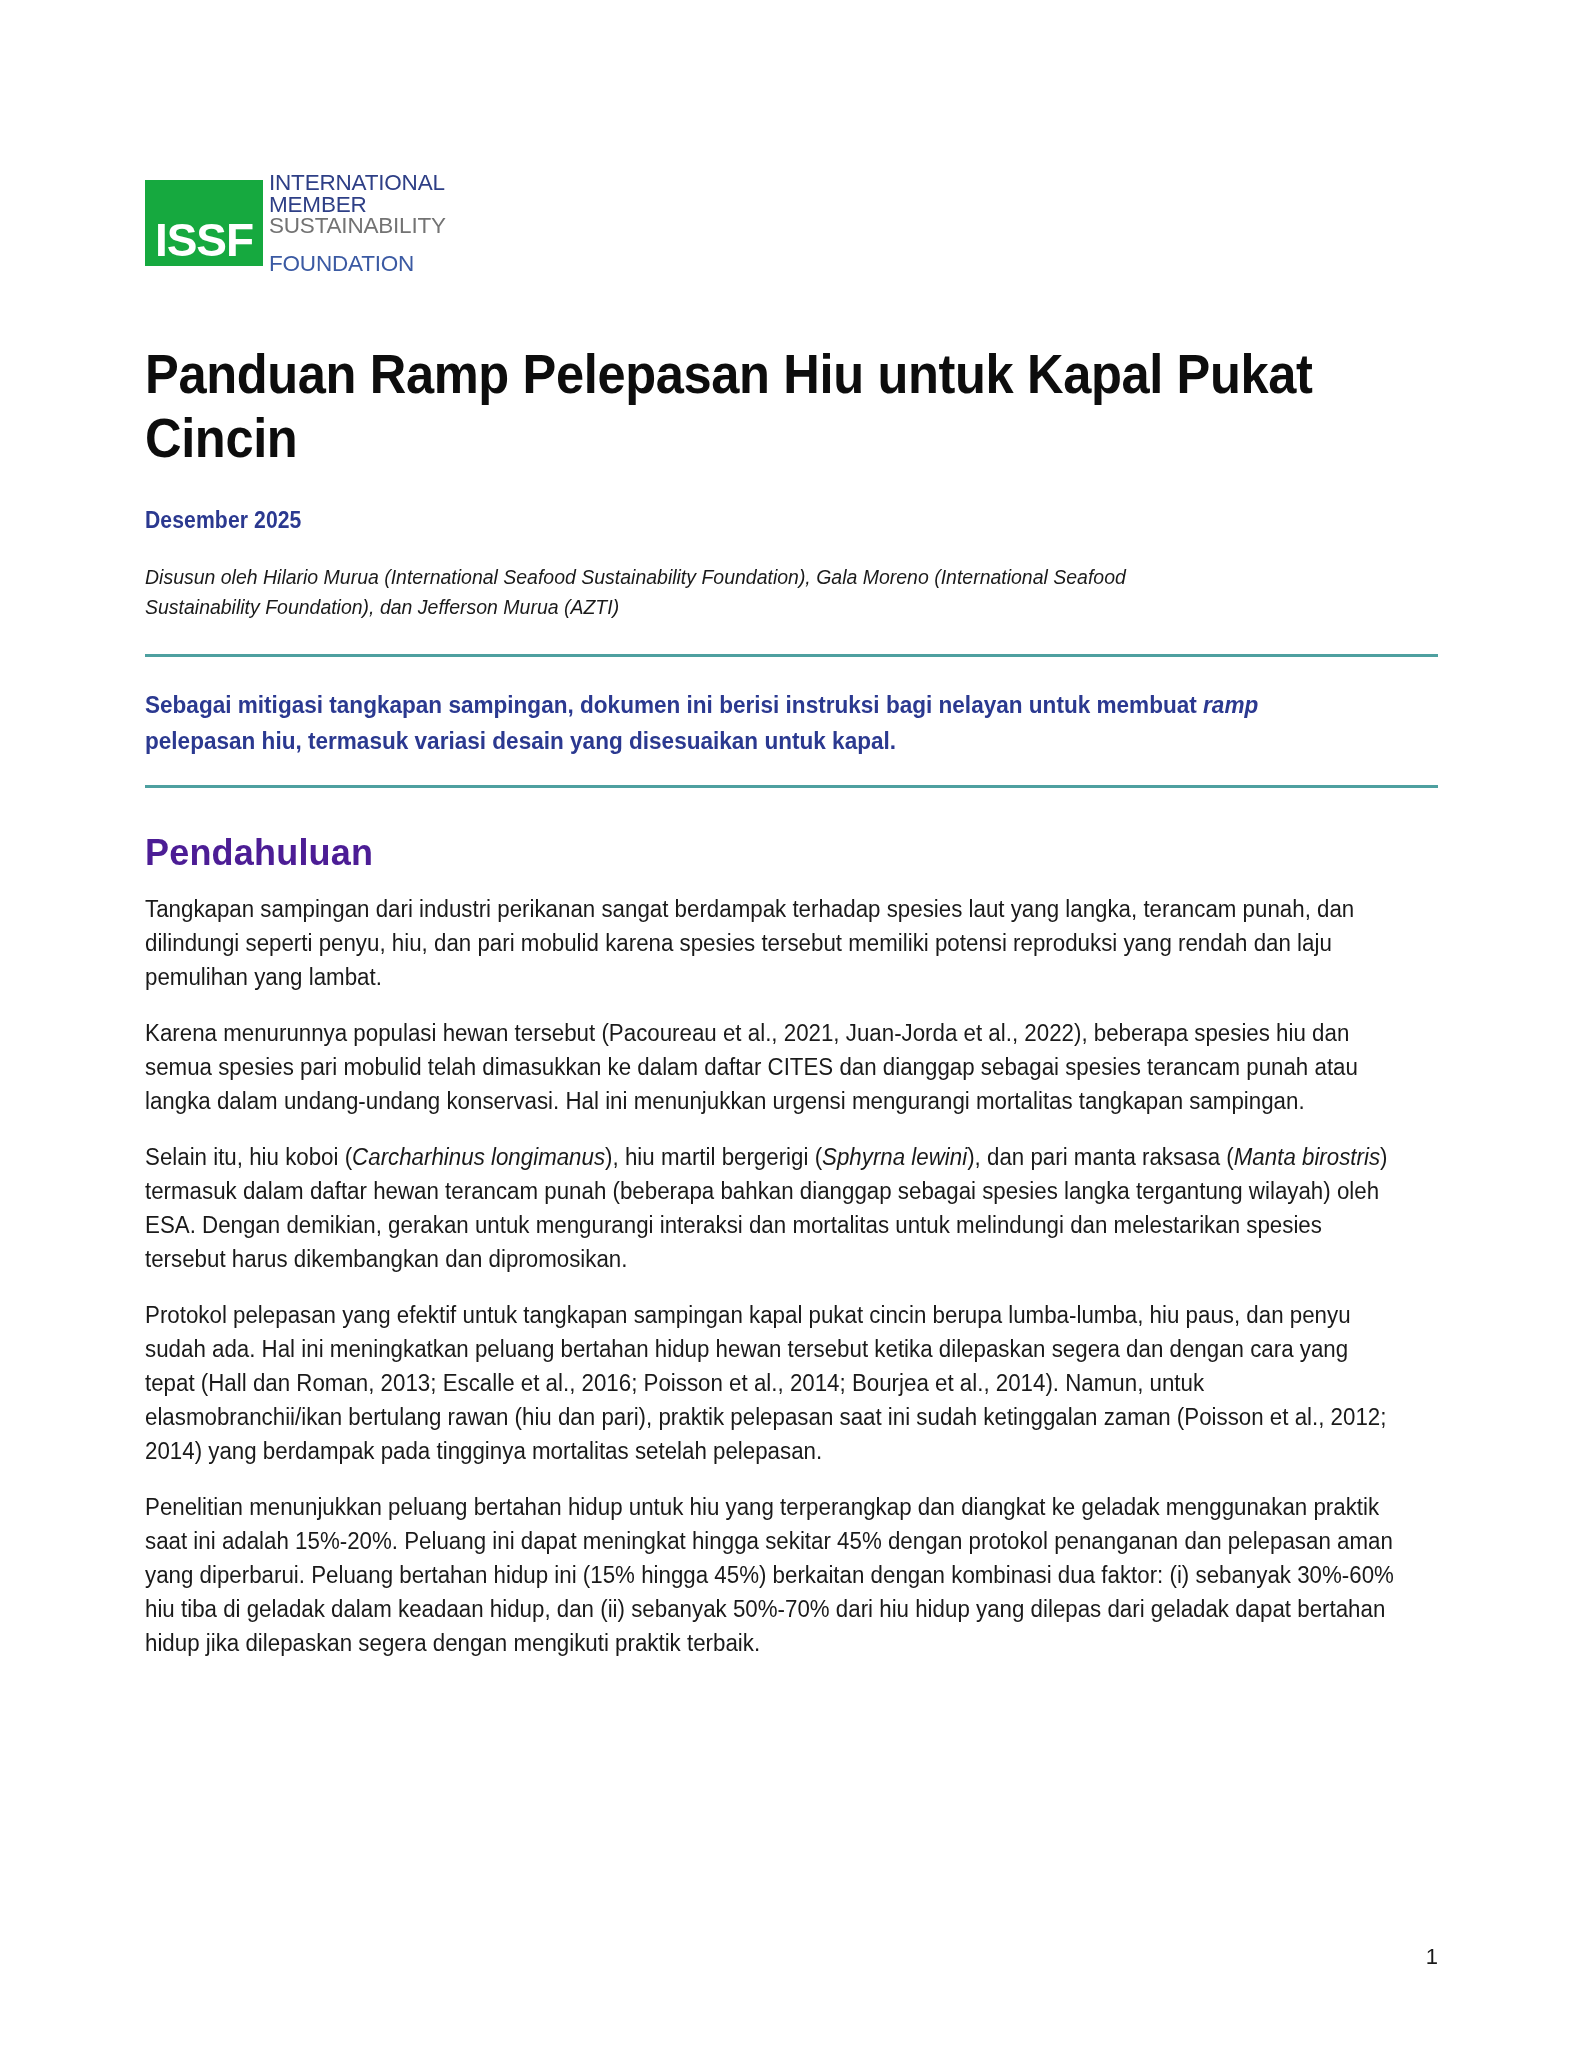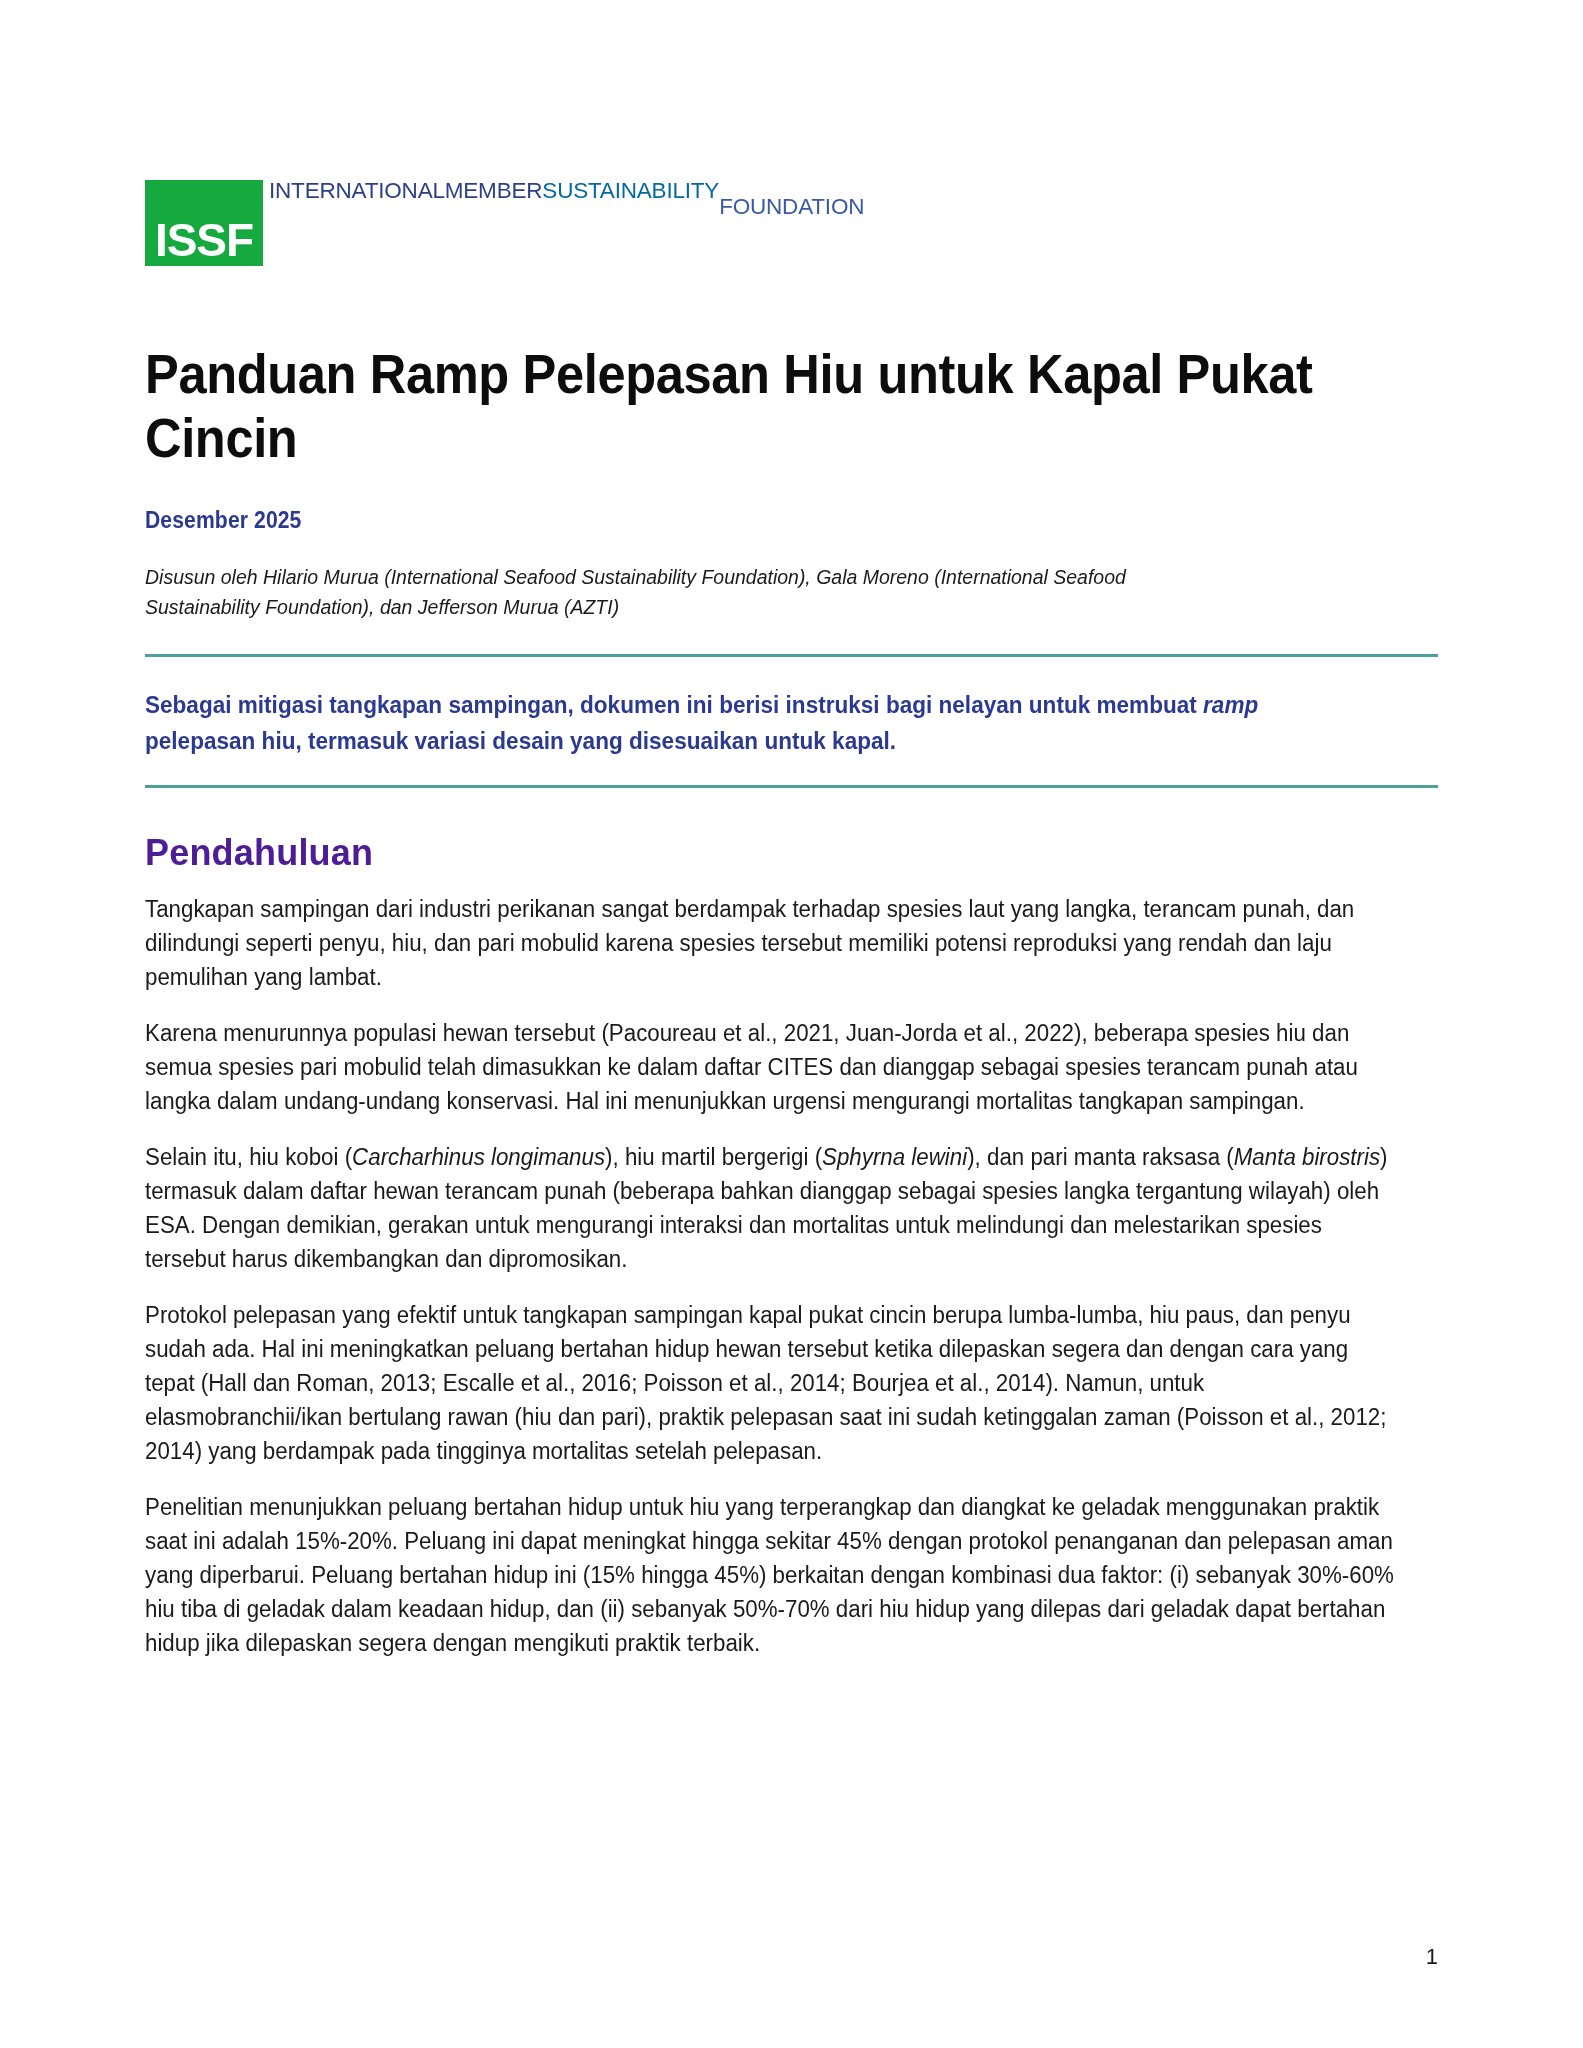--- a/index.html
+++ b/index.html
@@ -46,32 +46,32 @@
     color: #ffffff;
     font-family: "Liberation Sans", sans-serif;
     font-weight: bold;
     font-size: 46px;
     letter-spacing: -1px;
     line-height: 1;
     margin-top: 33px;
   }
   .issf-words {
     display: flex;
-    flex-direction: row;
+    flex-direction: column;
     justify-content: center;
     padding-left: 6px;
     font-family: "Liberation Sans", sans-serif;
     font-weight: normal;
     font-size: 22.5px;
     line-height: 21.5px;
     letter-spacing: -0.2px;
   }
   .issf-words span { display: block; white-space: nowrap; }
   .w-blue { color: #2e3f86; }
-  .w-green { color: #0369a1; }
+  .w-green { color: #737373; }
   .w-mid { color: #3b5aa3; margin-top: 16px; }
 
   .azti-logo {
     position: relative;
     width: 200px;
     padding-top: 2px;
   }
   .azti-word {
     position: relative;
     height: 56px;

